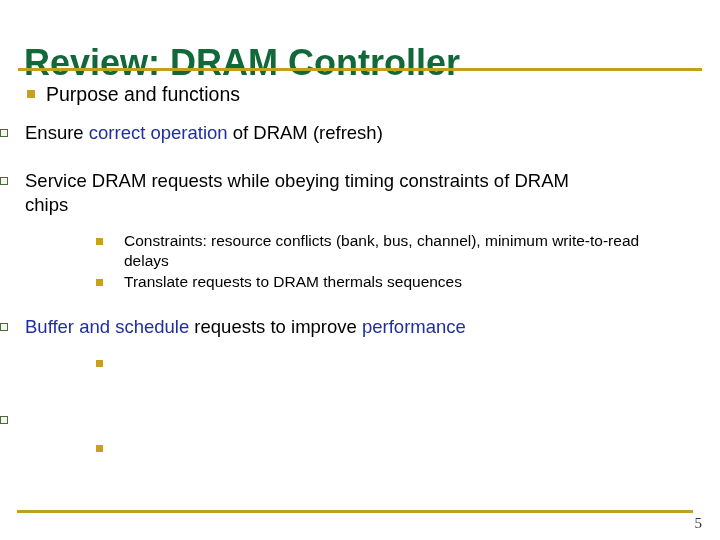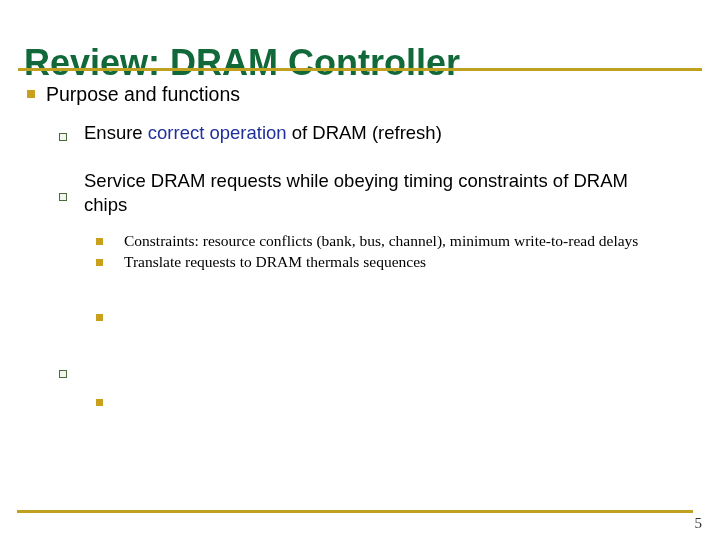--- a/index.html
+++ b/index.html
@@ -73,23 +73,21 @@
     background: #c9a01c;
   }
   .lvl1 .txt {
     font-size: 19.5px;
     line-height: 24px;
     color: #000000;
   }
 
   
   .lvl2 {
-    padding-left: 59px;
     margin-bottom: 2px;
-    align-items: center;
   }
   .lvl2 .marker {
     width: 25px;
     flex: 0 0 25px;
     padding-top: 8px;
   }
   .lvl2 .marker .sq {
     display: block;
     width: 8px;
     height: 8px;
@@ -118,21 +116,20 @@
     display: block;
     width: 7px;
     height: 7px;
     background: #c9a01c;
   }
   .lvl3 .txt {
     font-size: 15.5px;
     line-height: 20px;
     color: #000000;
     max-width: 560px;
-    font-family: Liberation Serif, serif;
   }
 
   .blue { color: #1f2f9e; }
   .black { color: #000000; }
 
   .gap-sm { height: 12px; }
   .gap-md { height: 18px; }
   .gap-lg { height: 22px; }
 
   
@@ -201,20 +198,26 @@
 
     <div class="bullet-row lvl3">
       <span class="marker">
           <span class="sq"></span>
         </span>
       <span class="txt blue">Translate requests to DRAM thermals sequences</span>
     </div>
 
     <div class="gap-lg"></div>
 
+    <div class="bullet-row lvl2">
+      <span class="marker">
+          <span class="sq"></span>
+        </span>
+      <span class="txt"><span class="blue">Buffer and schedule</span><span class="black"> requests to improve </span><span class="blue">performance</span></span>
+    </div>
 
     <div class="gap-sm"></div>
 
     <div class="bullet-row lvl3">
       <span class="marker">
           <span class="sq"></span>
         </span>
     </div>
 
     <div class="gap-lg"></div>

